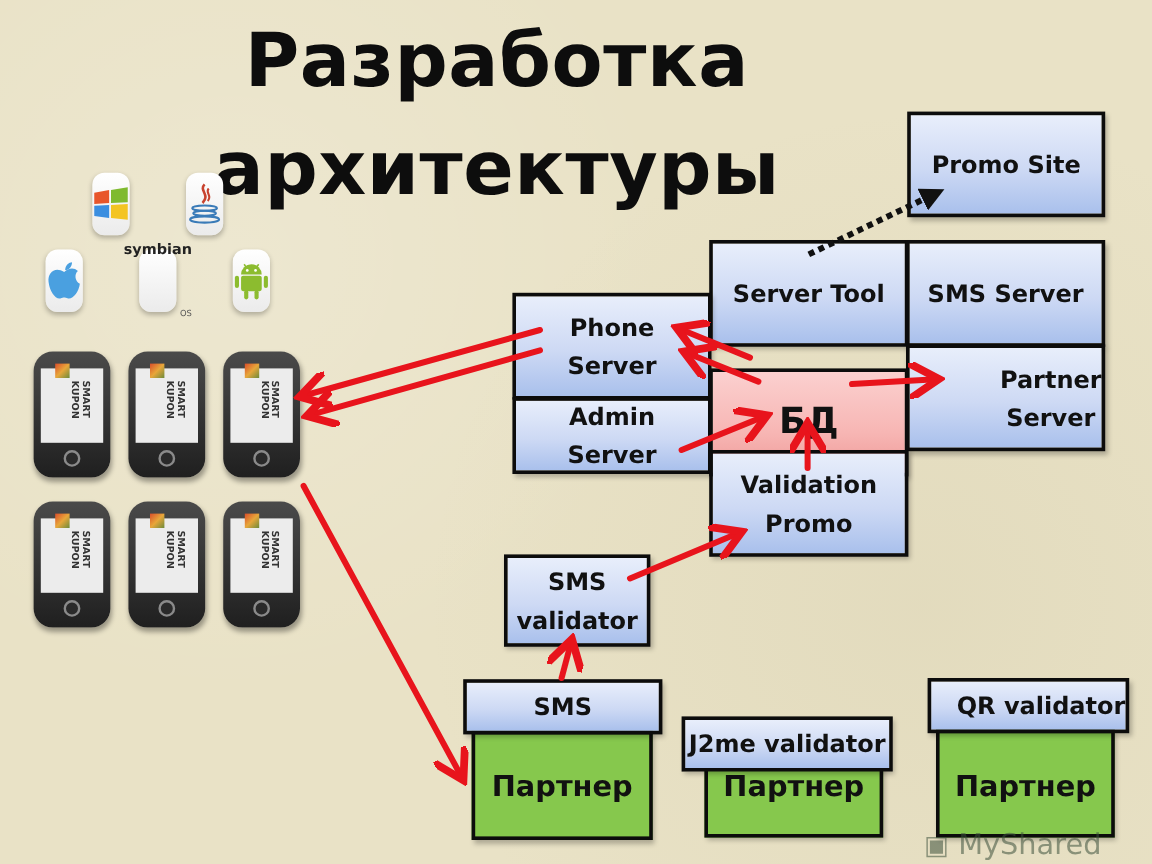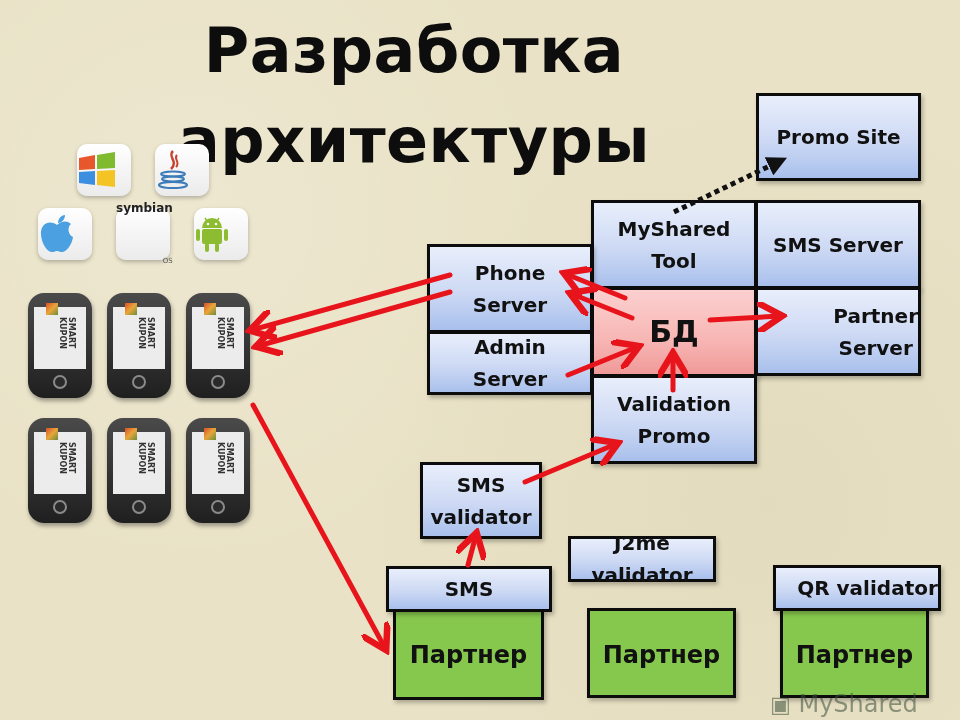--- a/index.html
+++ b/index.html
@@ -19,30 +19,31 @@
   .box {
     position:absolute; box-sizing:border-box; border:3px solid #0c0c0c;
     background:linear-gradient(to bottom, #e8eefb 0%, #cdd9f4 55%, #a9c0ec 100%);
     display:flex; align-items:center; justify-content:center; text-align:center;
     font-family:"DejaVu Sans", sans-serif; font-weight:bold; font-size:20px;
     color:#111; line-height:32px; box-shadow:2px 3px 4px rgba(0,0,0,0.25);
   }
   .box.db {
     background:linear-gradient(to bottom, #fbd0cf 0%, #f7b6b4 60%, #ef9a98 100%);
     font-size:30px;
+    margin-top:20px;
   }
   .box.green {
     background:#86c84d; font-size:24px;
   }
   .box span { white-space:pre-line; }
   .icon-tile {
-    position:absolute; width:54px; height:52px; border-radius:10px;
+    position:absolute; width:31px; height:52px; border-radius:10px;
     background:linear-gradient(to bottom, #ffffff, #ebebeb);
     box-shadow:0 2px 4px rgba(0,0,0,0.25);
-    display:flex; align-items:center; 
+    display:flex; align-items:center; justify-content:center;
   }
   .phone {
     position:absolute; width:64px; height:105px; border-radius:16px;
     background:linear-gradient(to bottom, #4a4a4a, #1f1f1f);
     box-shadow:1px 3px 4px rgba(0,0,0,0.35);
   }
   .phone .screen {
     position:absolute; left:6px; top:14px; width:52px; height:62px;
     background:#ececec; display:flex; align-items:center; justify-content:center;
   }
@@ -148,21 +149,21 @@
   <div class="screen"></div>
   <div class="logo-sq"></div>
   <div class="brand">SMART KUPON</div>
   <div class="btn"></div>
 </div>
 
 <div class="box" style="left:756px;top:93px;width:165px;height:88px;">
   <span>Promo Site</span>
 </div>
 <div class="box" style="left:591px;top:200px;width:166px;height:89px;">
-  <span>MyShared Tool</span>
+  <span>Server Tool</span>
 </div>
 <div class="box" style="left:755px;top:200px;width:166px;height:89px;">
   <span>SMS Server</span>
 </div>
 <div class="box" style="left:427px;top:244px;width:166px;height:89px;">
   <span>Phone
 Server</span>
 </div>
 <div class="box" style="left:427px;top:331px;width:166px;height:64px;">
   <span>Admin
@@ -187,21 +188,21 @@
 <div class="box green" style="left:393px;top:609px;width:151px;height:91px;">
   <span>Партнер</span>
 </div>
 <div class="box" style="left:386px;top:566px;width:166px;height:46px;">
   <span>SMS</span>
 </div>
 
 <div class="box green" style="left:587px;top:608px;width:149px;height:90px;align-items:flex-start;padding-top:28px;">
   <span>Партнер</span>
 </div>
-<div class="box" style="left:568px;top:536px;width:148px;height:46px;">
+<div class="box" style="left:568px;top:597px;width:176px;height:46px;">
   <span>J2me validator</span>
 </div>
 
 <div class="box green" style="left:780px;top:608px;width:149px;height:90px;align-items:flex-start;padding-top:28px;">
   <span>Партнер</span>
 </div>
 <div class="box" style="left:773px;top:565px;width:168px;height:46px;padding-left:21px;">
   <span>QR validator</span>
 </div>
 

